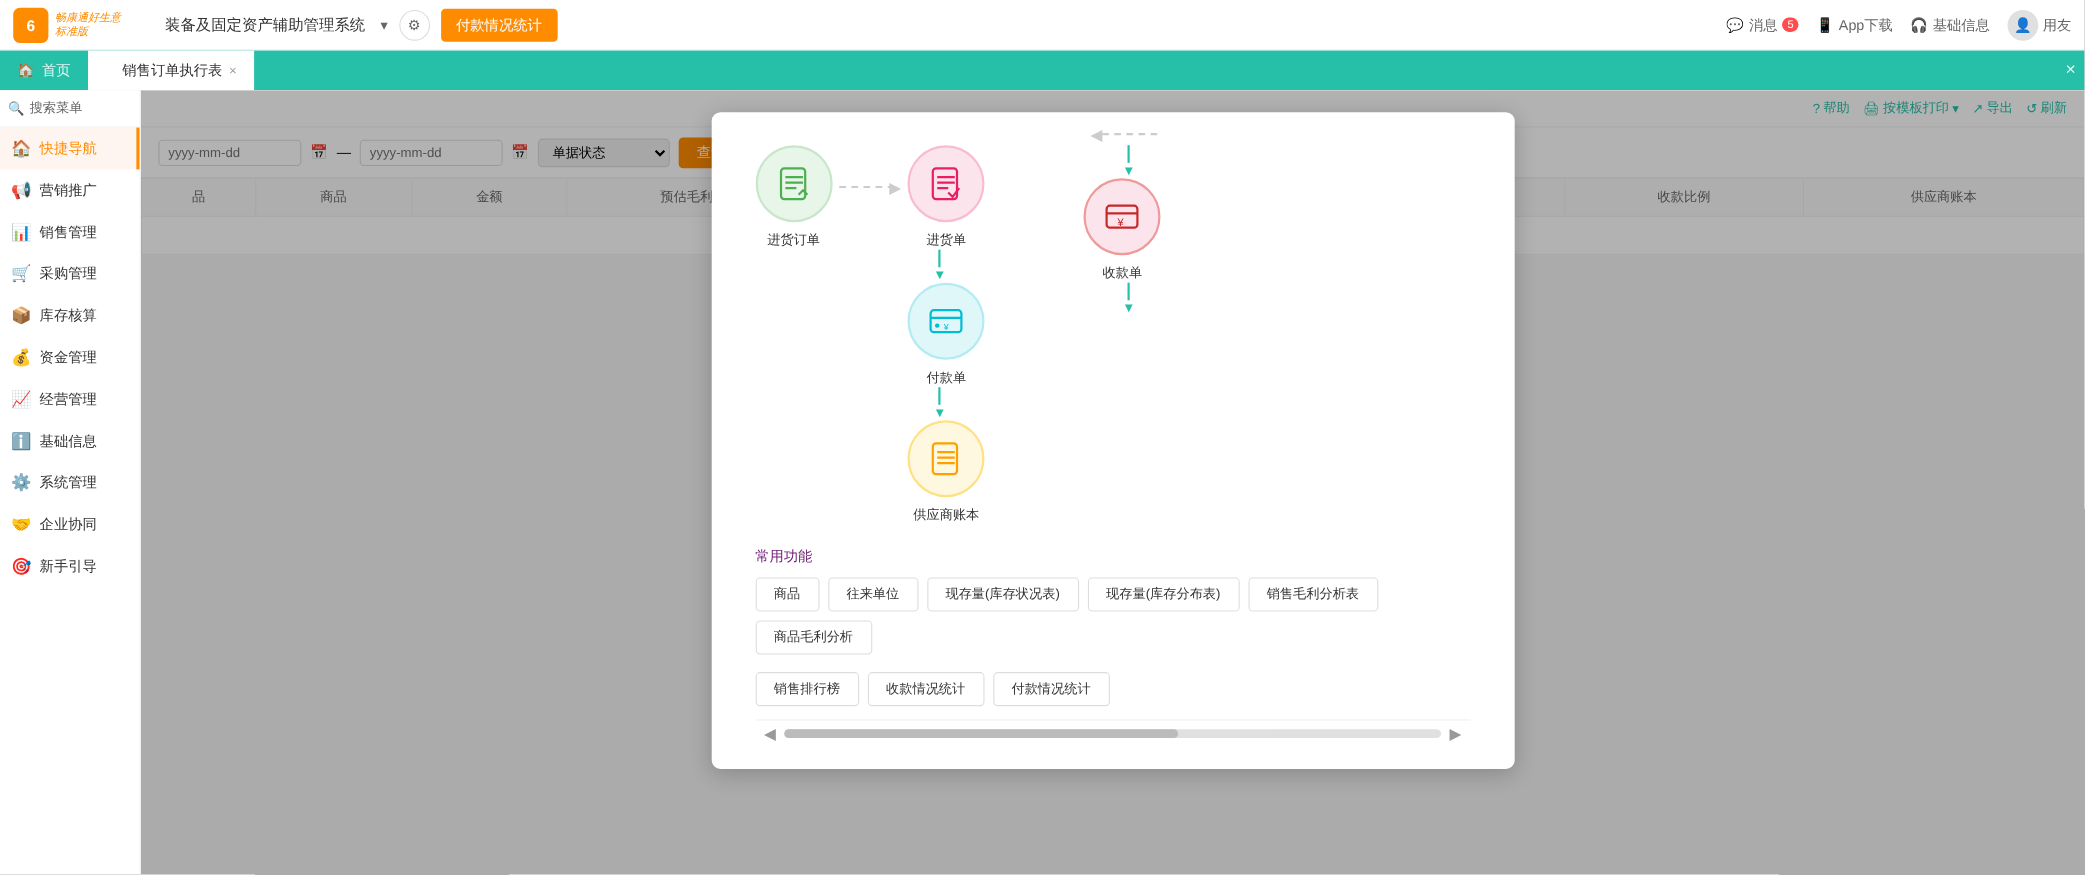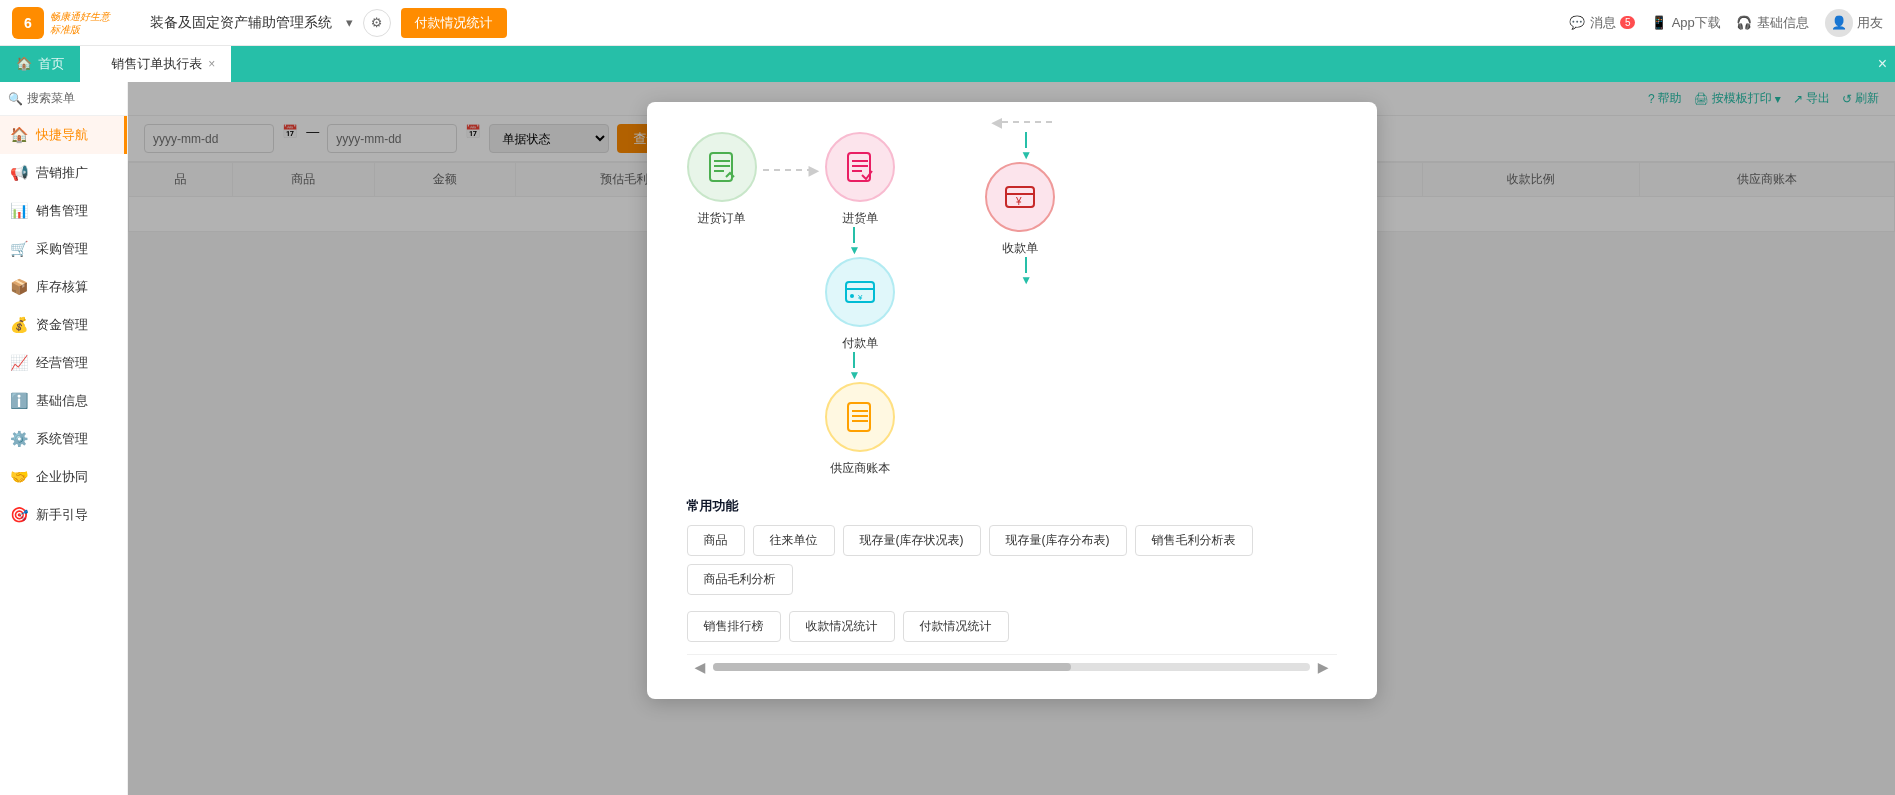--- a/index.html
+++ b/index.html
@@ -63,21 +63,21 @@
     
     .toolbar {
       background: #fff; padding: 8px 16px; display: flex; align-items: center; gap: 10px;
       border-bottom: 1px solid #f0f0f0;
     }
     .toolbar-right { margin-left: auto; display: flex; gap: 12px; align-items: center; }
     .toolbar-btn { color: #26bfa8; cursor: pointer; font-size: 12px; display: flex; align-items: center; gap: 3px; }
 
     
     .filter-bar {
-      background: #fff; padding: 8px 16px; display: flex; gap: 8px;
+      background: #fff; padding: 8px 16px; display: flex; align-items: center; gap: 8px;
       border-bottom: 1px solid #f0f0f0; flex-wrap: wrap;
     }
     .filter-input { border: 1px solid #ddd; border-radius: 4px; padding: 4px 8px; font-size: 12px; width: 130px; }
     .filter-select { border: 1px solid #ddd; border-radius: 4px; padding: 4px 8px; font-size: 12px; width: 120px; }
     .search-btn { background: #ff8c00; color: #fff; border: none; border-radius: 4px; padding: 5px 16px; cursor: pointer; font-size: 13px; }
     .set-btn { background: #fff; color: #666; border: 1px solid #ddd; border-radius: 4px; padding: 5px 10px; cursor: pointer; font-size: 12px; }
     .more-conditions { color: #26bfa8; font-size: 12px; cursor: pointer; }
 
     
     .table-container { background: #fff; margin: 0; overflow: auto; }
@@ -109,21 +109,21 @@
     .flow-circle.amber { background: #fff8e1; color: #ffa000; border: 2px solid #ffe082; }
     .flow-circle.lightblue { background: #e3f2fd; color: #1e88e5; border: 2px solid #bbdefb; }
     .flow-label { font-size: 12px; color: #333; text-align: center; }
 
     .flow-arrow-h { display: flex; align-items: center; padding: 0 6px; margin-top: -20px; }
     .flow-arrow-h .line { width: 50px; height: 2px; background: transparent; border-top: 2px dashed #ccc; }
     .flow-arrow-h .arrowhead { color: #ccc; font-size: 14px; margin-left: -4px; }
 
     
     .common-functions { margin-top: 8px; }
-    .cf-title { font-size: 13px; color: #0f172a; margin-bottom: 10px; font-weight: 700; }
+    .cf-title { font-size: 13px; color: #701a75; margin-bottom: 10px; font-weight: 400; }
     .cf-buttons { display: flex; flex-wrap: wrap; gap: 8px; }
     .cf-btn {
       border: 1px solid #ddd; border-radius: 4px; padding: 6px 16px;
       font-size: 12px; color: #333; cursor: pointer; background: #fff;
     }
 
     
     .scroll-bar-area {
       border-top: 1px solid #f0f0f0; padding: 4px 8px;
       display: flex; align-items: center; gap: 8px;

